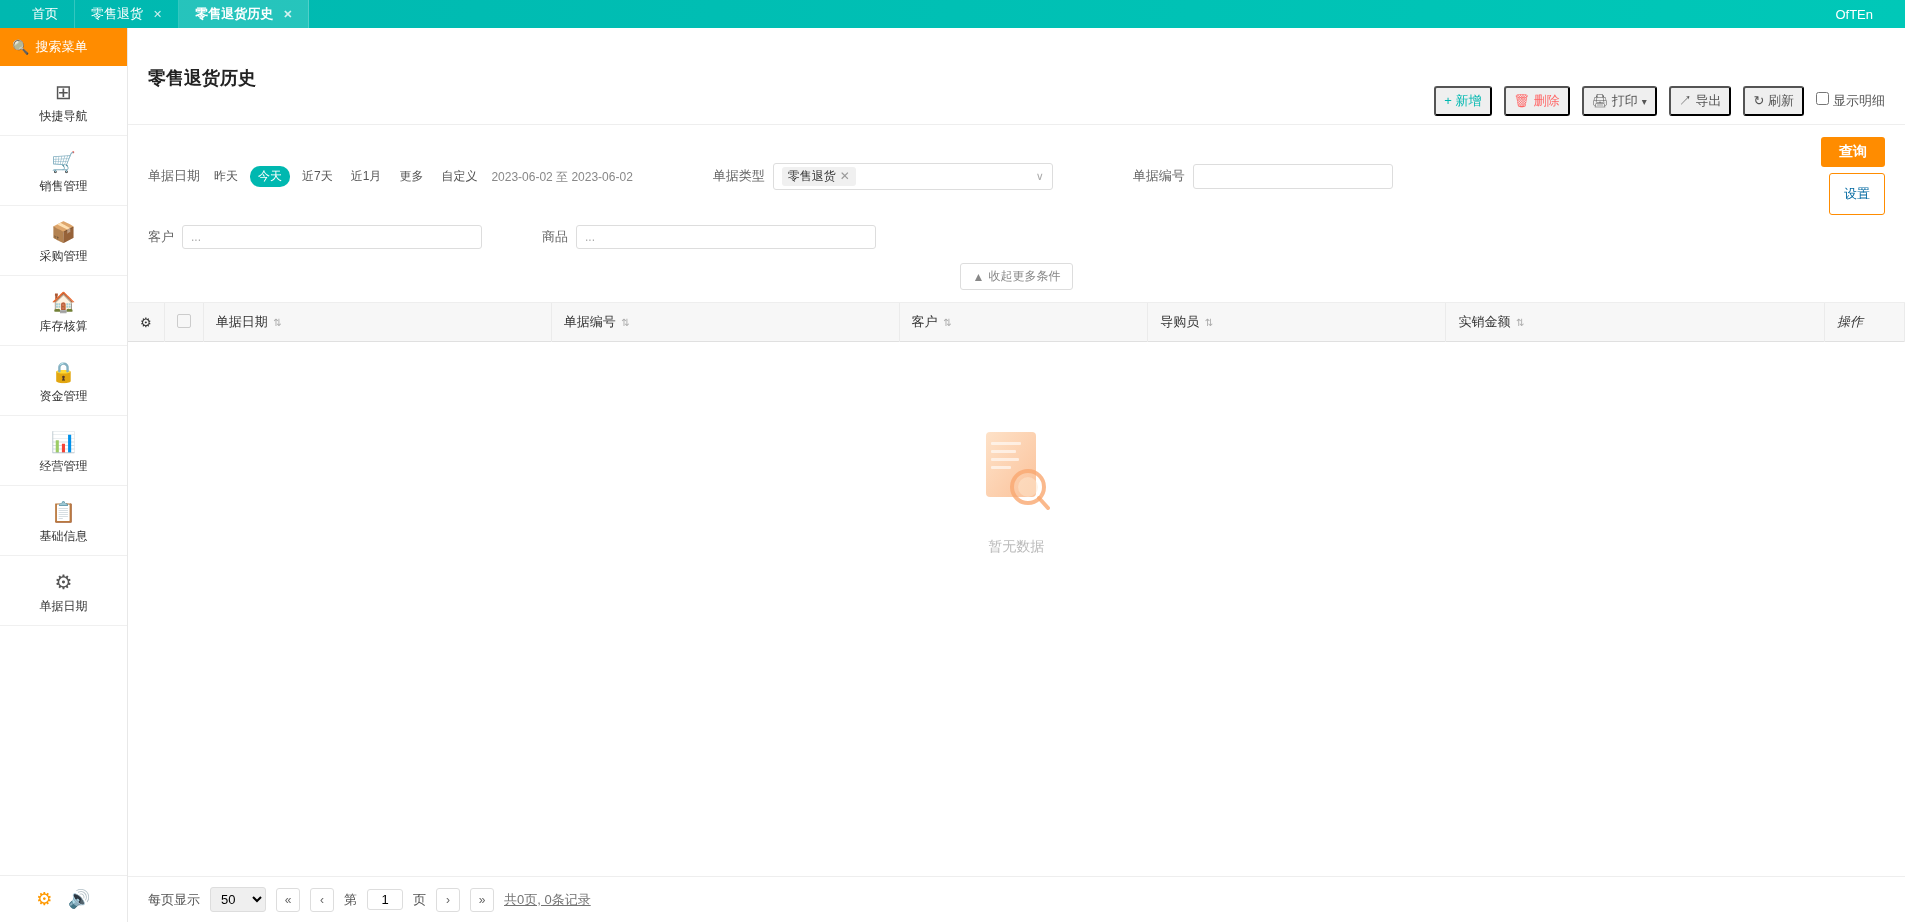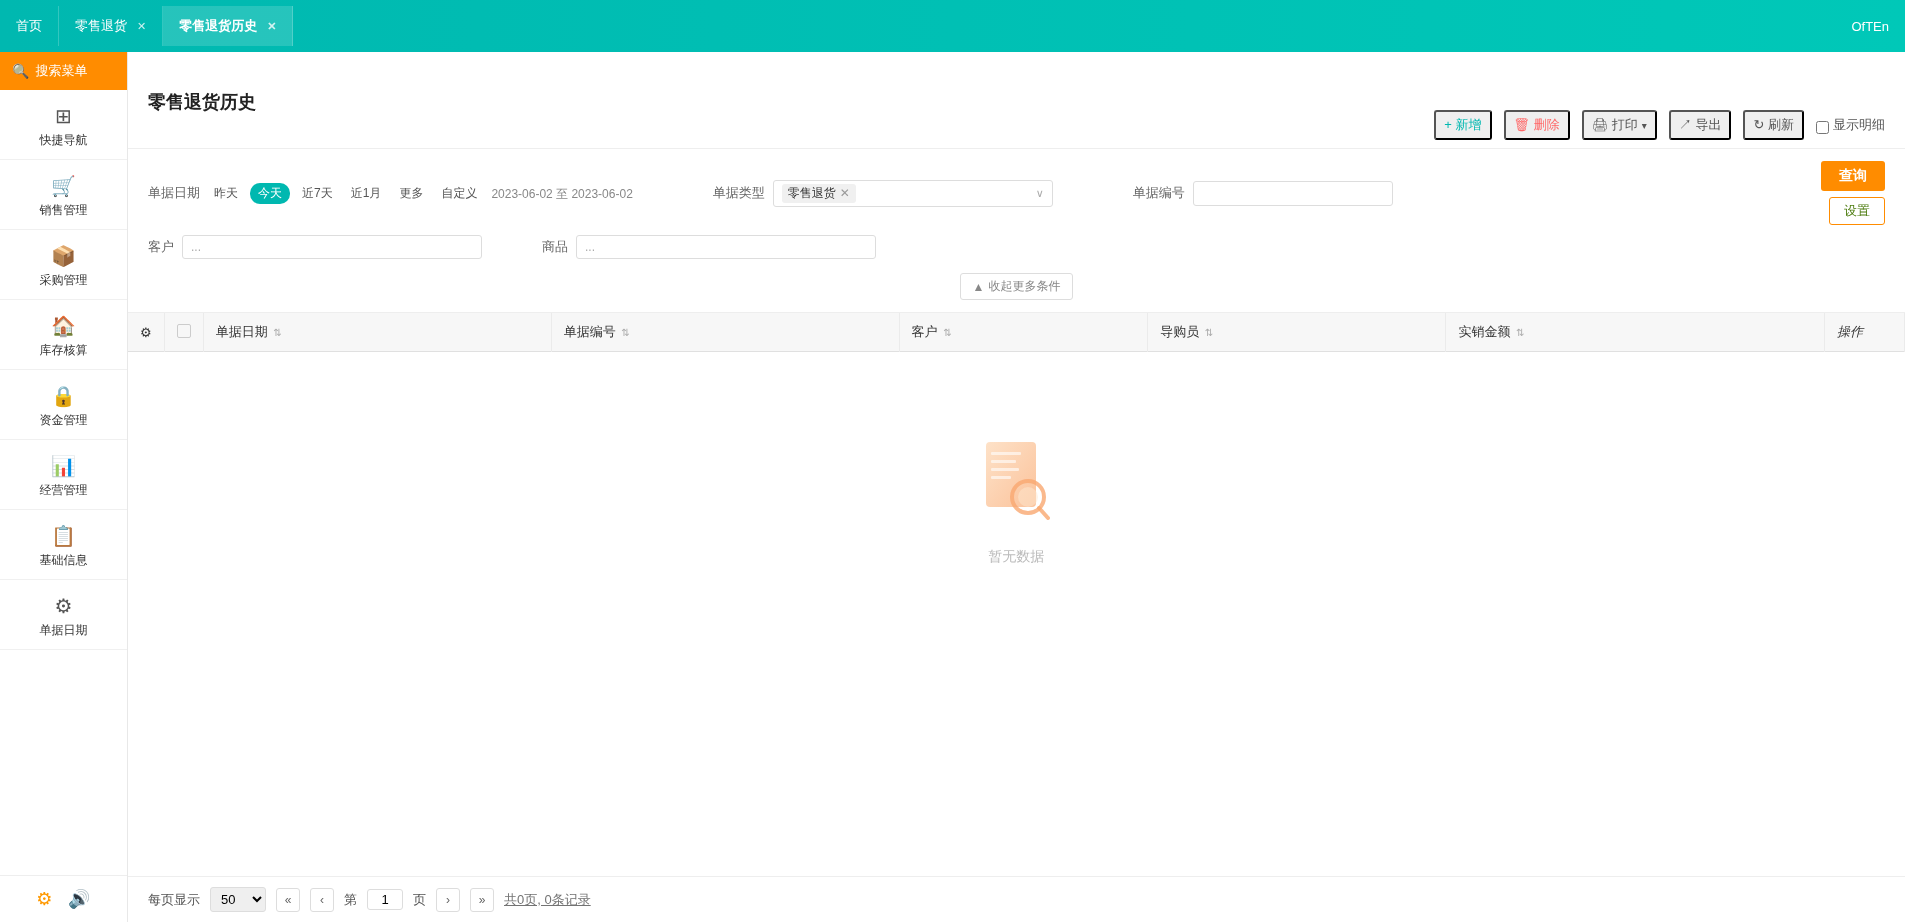--- a/index.html
+++ b/index.html
@@ -1,24 +1,24 @@
 <!DOCTYPE html>
 <html><head>
   <meta charset="utf-8">
   <style>
     * { box-sizing: border-box; margin: 0; padding: 0; font-family: 'Microsoft YaHei', Arial, sans-serif; }
     body { width: 1905px; height: 922px; overflow: hidden; display: flex; flex-direction: column; background: #f5f5f5; }
 
     
     .top-bar {
-      height: 52px;
+      height: 28px;
       background: linear-gradient(90deg, #00b8b0, #00c8b8);
       display: flex;
       align-items: center;
-      padding: 0 0;
+      padding: 0 16px;
       flex-shrink: 0;
     }
     .top-tab {
       display: flex;
       align-items: center;
       height: 40px;
       padding: 0 16px;
       font-size: 13px;
       color: #fff;
       cursor: pointer;
@@ -142,21 +142,21 @@
       font-size: 13px;
       color: #555;
       cursor: pointer;
       padding: 4px 8px;
       border-radius: 3px;
     }
     .action-btn.new-btn { color: #00b8b0; }
     .action-btn.delete-btn { color: #ff6666; }
     .display-checkbox {
       display: flex;
-      align-items: flex-end;
+      align-items: flex-start;
       gap: 4px;
       font-size: 13px;
       color: #555;
       cursor: pointer;
     }
 
     
     .filter-section {
       background: #fff;
       padding: 12px 20px;
@@ -269,24 +269,24 @@
       color: #fff;
       border: none;
       border-radius: 3px;
       padding: 6px 18px;
       font-size: 14px;
       cursor: pointer;
       font-weight: bold;
     }
     .settings-btn {
       background: #fff;
-      color: #4d7c0f;
+      color: #0369a1;
       border: 1px solid #ff8c00;
       border-radius: 3px;
-      padding: 4px 14px;
+      padding: 11px 14px;
       font-size: 13px;
       cursor: pointer;
     }
     .filter-right {
       margin-left: auto;
       display: flex;
       flex-direction: column;
       gap: 6px;
       align-items: flex-end;
     }

